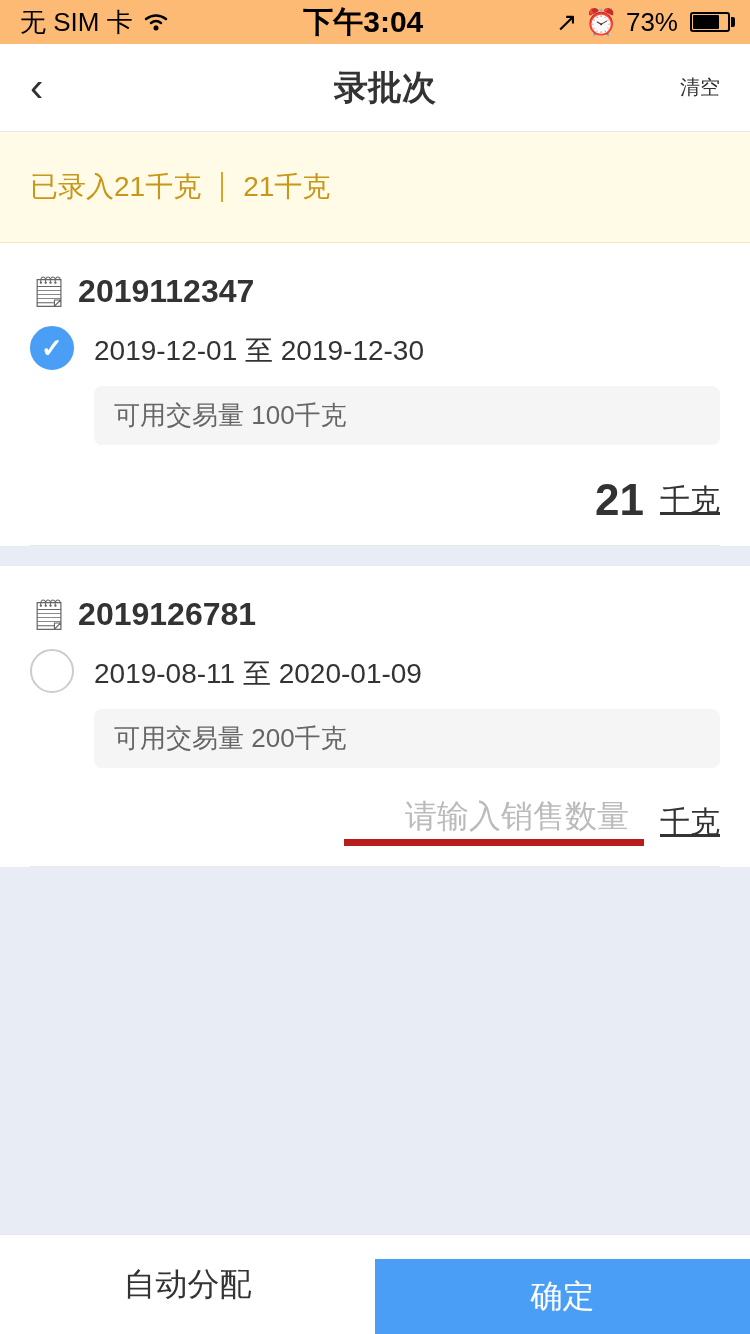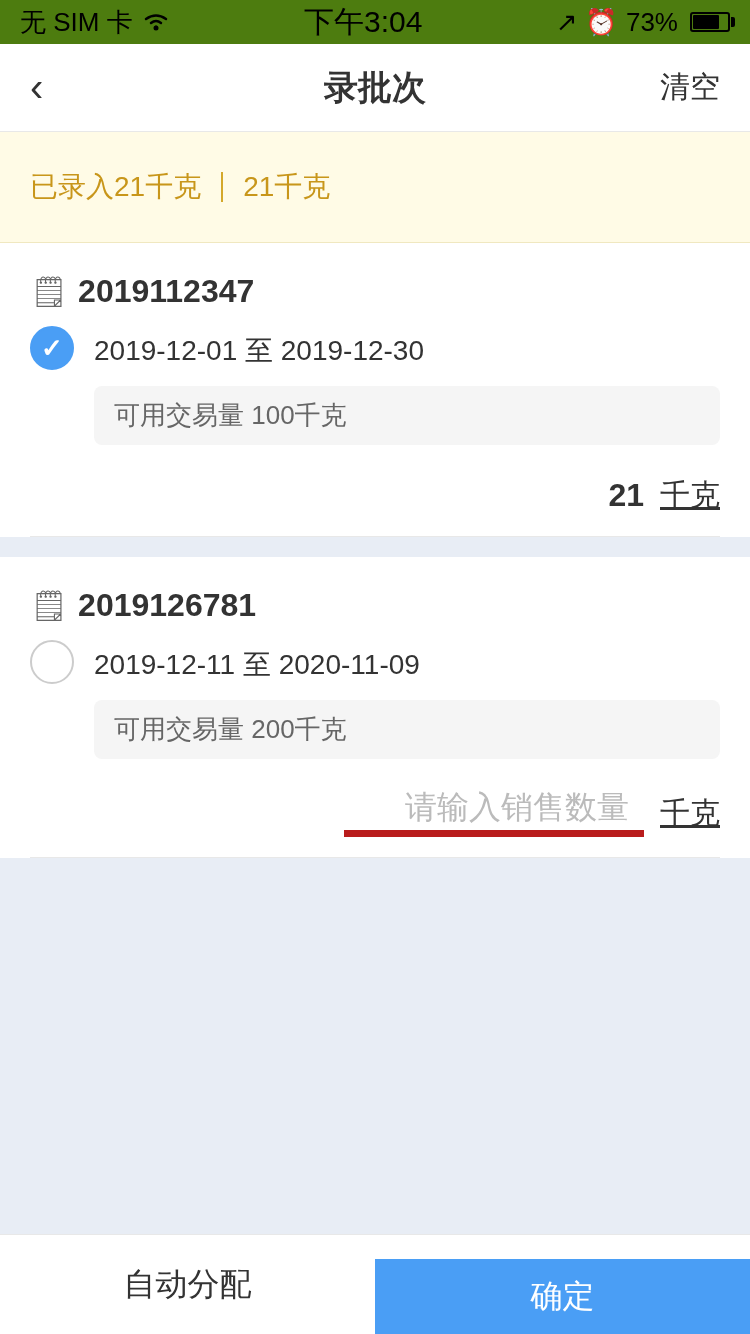--- a/index.html
+++ b/index.html
@@ -9,37 +9,37 @@
       min-height: 1334px;
       font-family: -apple-system, "PingFang SC", "Helvetica Neue", Arial, sans-serif;
       background: #f0f4f8;
       font-size: 28px;
     }
 
     
     .status-bar {
       width: 750px;
       height: 44px;
-      background: #4d7c0f;
+      background: #fdba74;
       display: flex;
       align-items: center;
       justify-content: space-between;
       padding: 0 20px;
       font-size: 26px;
       font-weight: 500;
       gap: 26px;
     }
     .status-left {
       display: flex;
       align-items: center;
       gap: 8px;
     }
     .status-center {
       font-size: 30px;
-      font-weight: 400;
+      font-weight: 700;
     }
     .status-right {
       display: flex;
       align-items: center;
       gap: 8px;
       font-size: 26px;
     }
     .battery-icon {
       display: inline-block;
       width: 40px;
@@ -86,21 +86,21 @@
       color: #333;
       cursor: pointer;
       width: 60px;
     }
     .nav-title {
       font-size: 34px;
       font-weight: 600;
       color: #333;
     }
     .nav-action {
-      font-size: 30px;
+      font-size: 20px;
       color: #333;
       cursor: pointer;
     }
 
     
     .info-banner {
       background: #fffbe6;
       padding: 36px 30px;
       display: flex;
       align-items: center;
@@ -186,21 +186,21 @@
     }
     .qty-row {
       display: flex;
       align-items: center;
       justify-content: flex-end;
       padding: 10px 0 20px 0;
       gap: 16px;
       border-bottom: 1px solid #e8e8e8;
     }
     .qty-value {
-      font-size: 32px;
+      font-size: 44px;
       font-weight: 600;
       color: #333;
     }
     .qty-unit {
       font-size: 30px;
       color: #333;
       text-decoration: underline;
     }
     .qty-input-row {
       display: flex;
@@ -335,21 +335,21 @@
 
   <div class="section-sep"></div>
 
   <div class="batch-item card">
     <div class="batch-header">
       <span class="batch-id-icon">🗒</span>
       <span class="batch-id">2019126781</span>
     </div>
     <div class="batch-date-row">
       <div class="radio-btn"></div>
-      <span class="batch-date">2019-12-11 至 2020-11-09</span>
+      <span class="batch-date">2019-08-11 至 2020-01-09</span>
     </div>
     <div class="avail-tag">可用交易量 200千克</div>
     <div class="qty-input-row">
       <div class="underline-input">
         <input class="qty-input" type="number" placeholder="请输入销售数量" style="">
       </div>
       <span class="qty-unit">千克</span>
     </div>
   </div>
 

